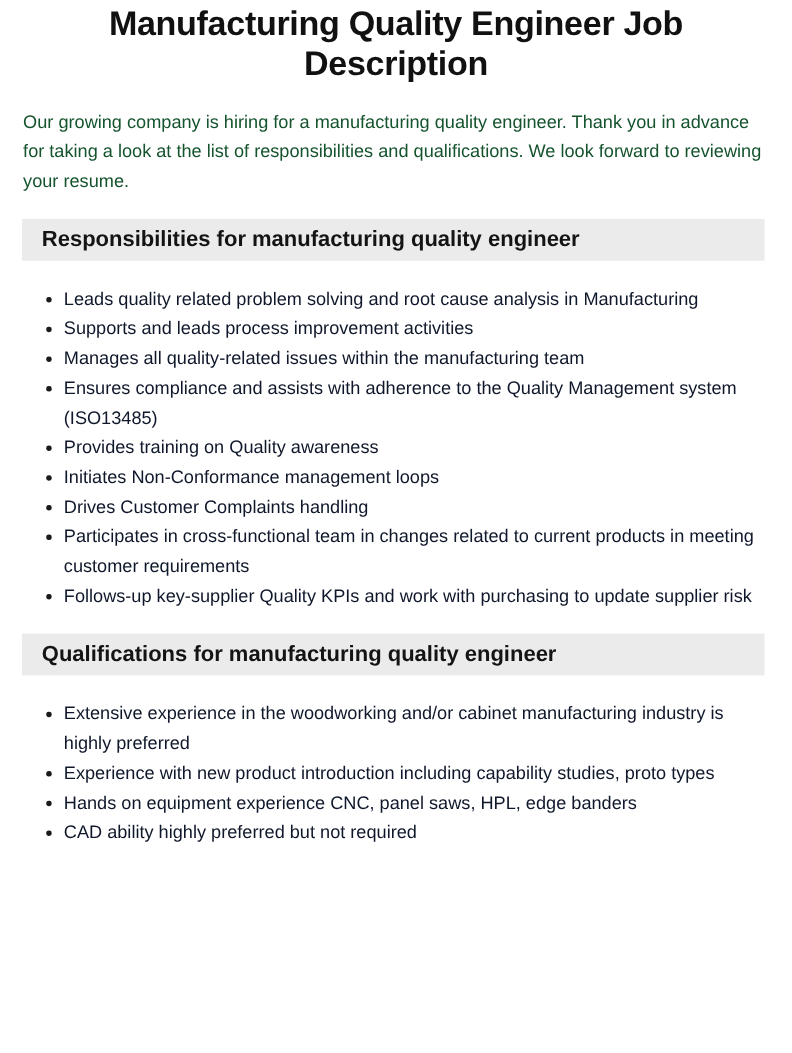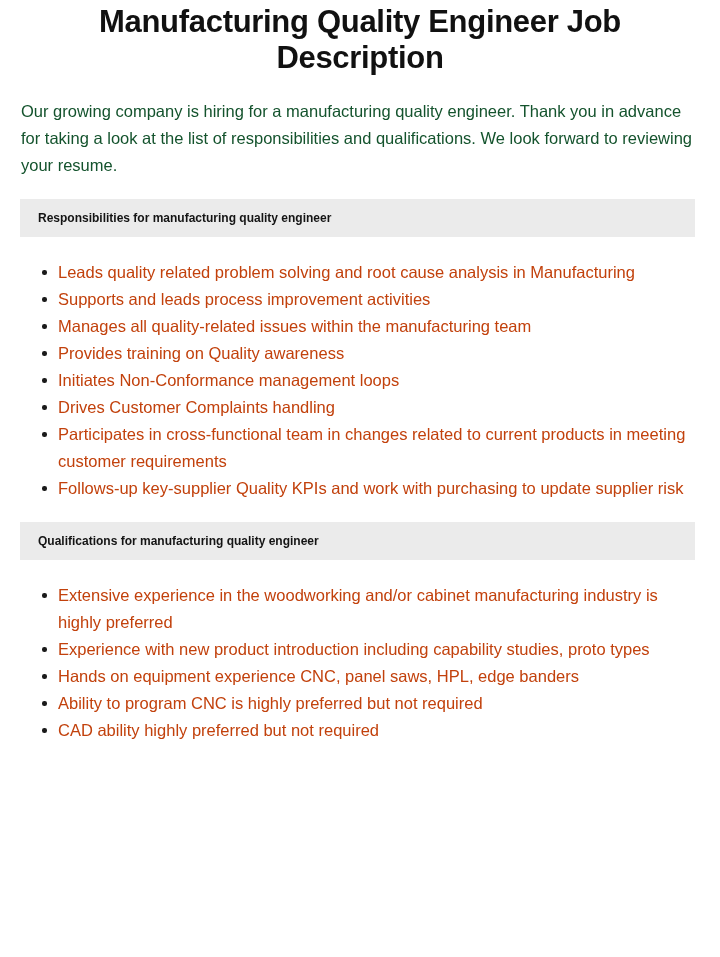--- a/index.html
+++ b/index.html
@@ -48,37 +48,37 @@
   .section-band {
     margin: 20px 25px 0 20px;
     background: #ebebeb;
     height: 38px;
     display: flex;
     align-items: center;
     box-sizing: border-box;
     padding: 0 18px;
   }
   .section-band .band-text {
-    font-size: 12px;
+    font-size: 20px;
     font-weight: bold;
     color: #141414;
     line-height: 1;
   }
 
   
   ul.bullets {
     margin: 0;
     padding: 22px 30px 0 42px;
     list-style: none;
   }
   ul.bullets li {
     position: relative;
     font-size: 16.5px;
     line-height: 27px;
-    color: #c2410c;
+    color: #0f172a;
     padding-left: 16px;
     margin: 0 0 0 0;
   }
   ul.bullets li::before {
     content: "";
     position: absolute;
     left: 0px;
     top: 11px;
     width: 4.5px;
     height: 4.5px;
@@ -98,31 +98,31 @@
 
   <p class="intro">Our growing company is hiring for a manufacturing quality engineer. Thank you in advance for taking a look at the list of responsibilities and qualifications. We look forward to reviewing your resume.</p>
 
   <div class="section-band">
     <span class="band-text">Responsibilities for manufacturing quality engineer</span>
   </div>
   <ul class="bullets">
     <li>Leads quality related problem solving and root cause analysis in Manufacturing</li>
     <li>Supports and leads process improvement activities</li>
     <li>Manages all quality-related issues within the manufacturing team</li>
+    <li>Ensures compliance and assists with adherence to the Quality Management system (ISO13485)</li>
     <li>Provides training on Quality awareness</li>
     <li>Initiates Non-Conformance management loops</li>
     <li>Drives Customer Complaints handling</li>
     <li>Participates in cross-functional team in changes related to current products in meeting customer requirements</li>
     <li>Follows-up key-supplier Quality KPIs and work with purchasing to update supplier risk</li>
   </ul>
 
   <div class="section-band">
     <span class="band-text">Qualifications for manufacturing quality engineer</span>
   </div>
   <ul class="bullets list-qual">
     <li>Extensive experience in the woodworking and/or cabinet manufacturing industry is highly preferred</li>
     <li>Experience with new product introduction including capability studies, proto types</li>
     <li>Hands on equipment experience CNC, panel saws, HPL, edge banders</li>
-    <li>Ability to program CNC is highly preferred but not required</li>
     <li>CAD ability highly preferred but not required</li>
   </ul>
 
 </div>
 
 </body></html>

